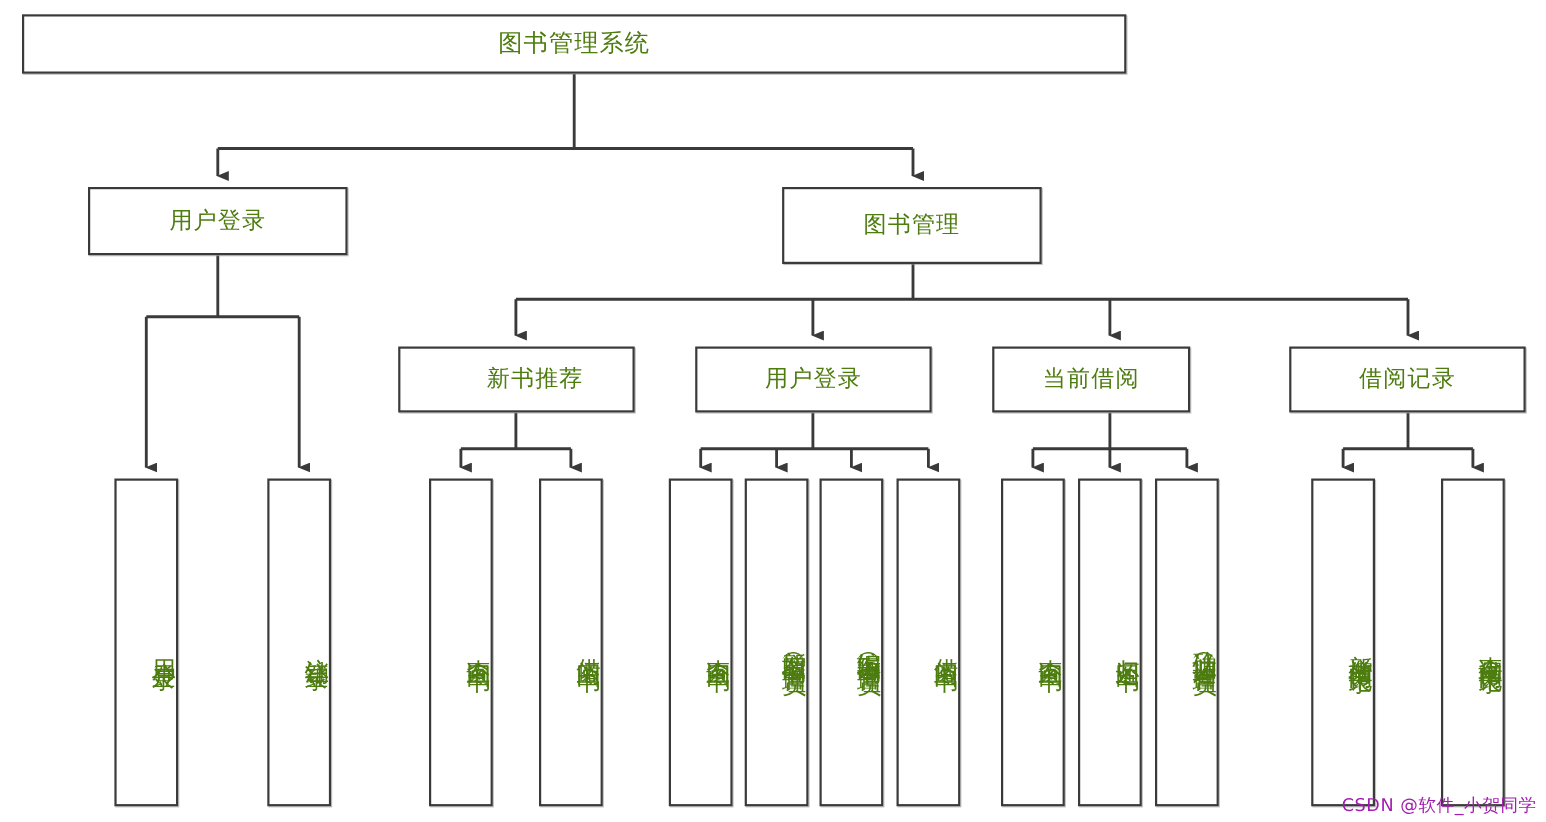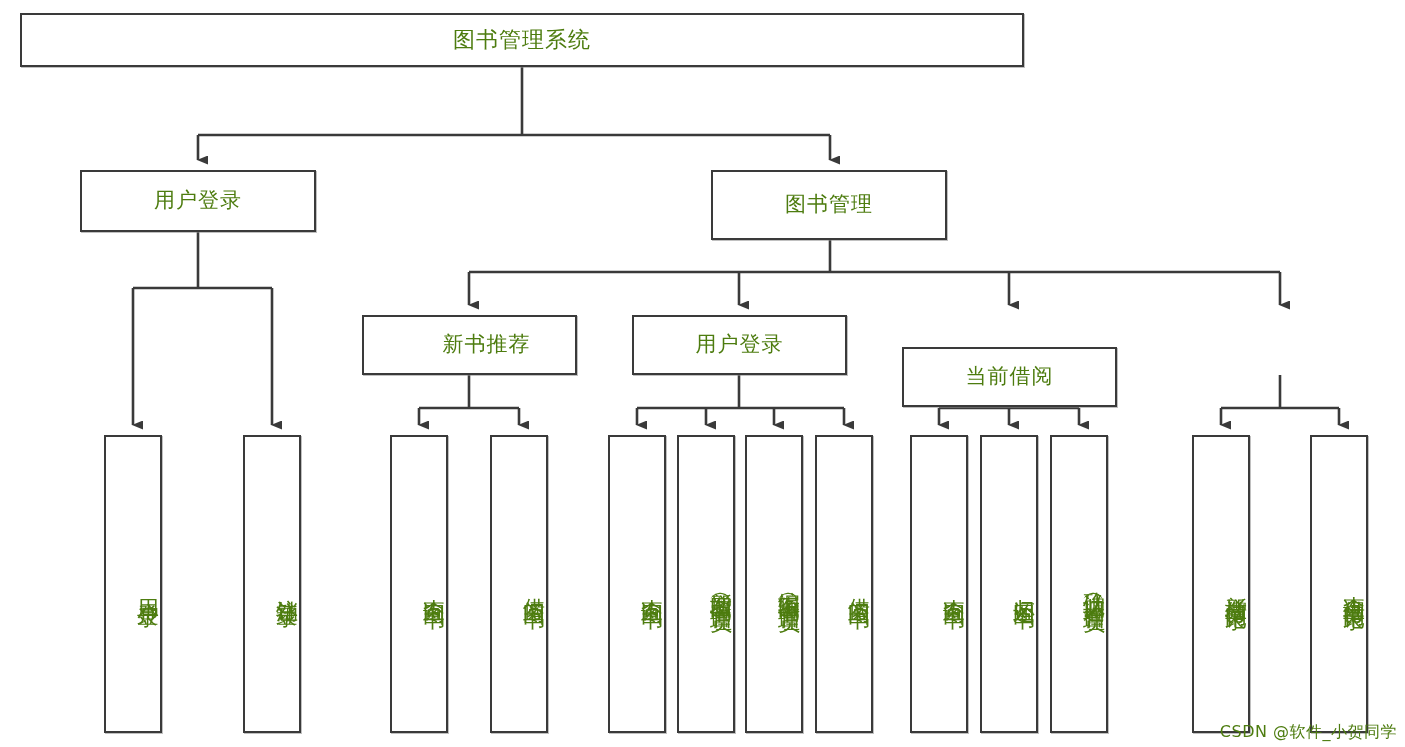--- a/index.html
+++ b/index.html
@@ -39,21 +39,21 @@
     writing-mode:vertical-rl;
     text-orientation:upright;
     display:block;
     white-space:nowrap;
     letter-spacing:3px;
   }
   .watermark{
     position:absolute;
     right:8px;bottom:4px;
     font-size:16px;
-    color:#4d7c0f;
+    color:#a21caf;
     letter-spacing:.5px;
     white-space:nowrap;
   }
 </style>
 </head>
 <body>
 
 <div id="canvas">
 
   <svg class="conn" viewBox="0 0 1405 747" xmlns="http://www.w3.org/2000/svg">
@@ -116,22 +116,25 @@
   <div class="node h" style="left:711px;top:170px;width:236px;height:70px;">
     <span>图书管理</span>
   </div>
 
   <div class="node h" style="left:362px;top:315px;width:215px;height:60px;padding-left:34px;">
     <span>新书推荐</span>
   </div>
   <div class="node h" style="left:632px;top:315px;width:215px;height:60px;">
     <span>用户登录</span>
   </div>
-  <div class="node h" style="left:902px;top:315px;width:215px;height:60px;margin-top:32px;">
+  <div class="node h" style="left:902px;top:315px;width:180px;height:60px;">
     <span>当前借阅</span>
+  </div>
+  <div class="node h" style="left:1172px;top:315px;width:215px;height:60px;">
+    <span>借阅记录</span>
   </div>
 
   <div class="node v" style="left:104px;top:435px;width:58px;height:298px;">
     <span class="vtxt">用户登录</span>
   </div>
   <div class="node v" style="left:243px;top:435px;width:58px;height:298px;">
     <span class="vtxt">注销登录</span>
   </div>
 
   <div class="node v" style="left:390px;top:435px;width:58px;height:298px;">

